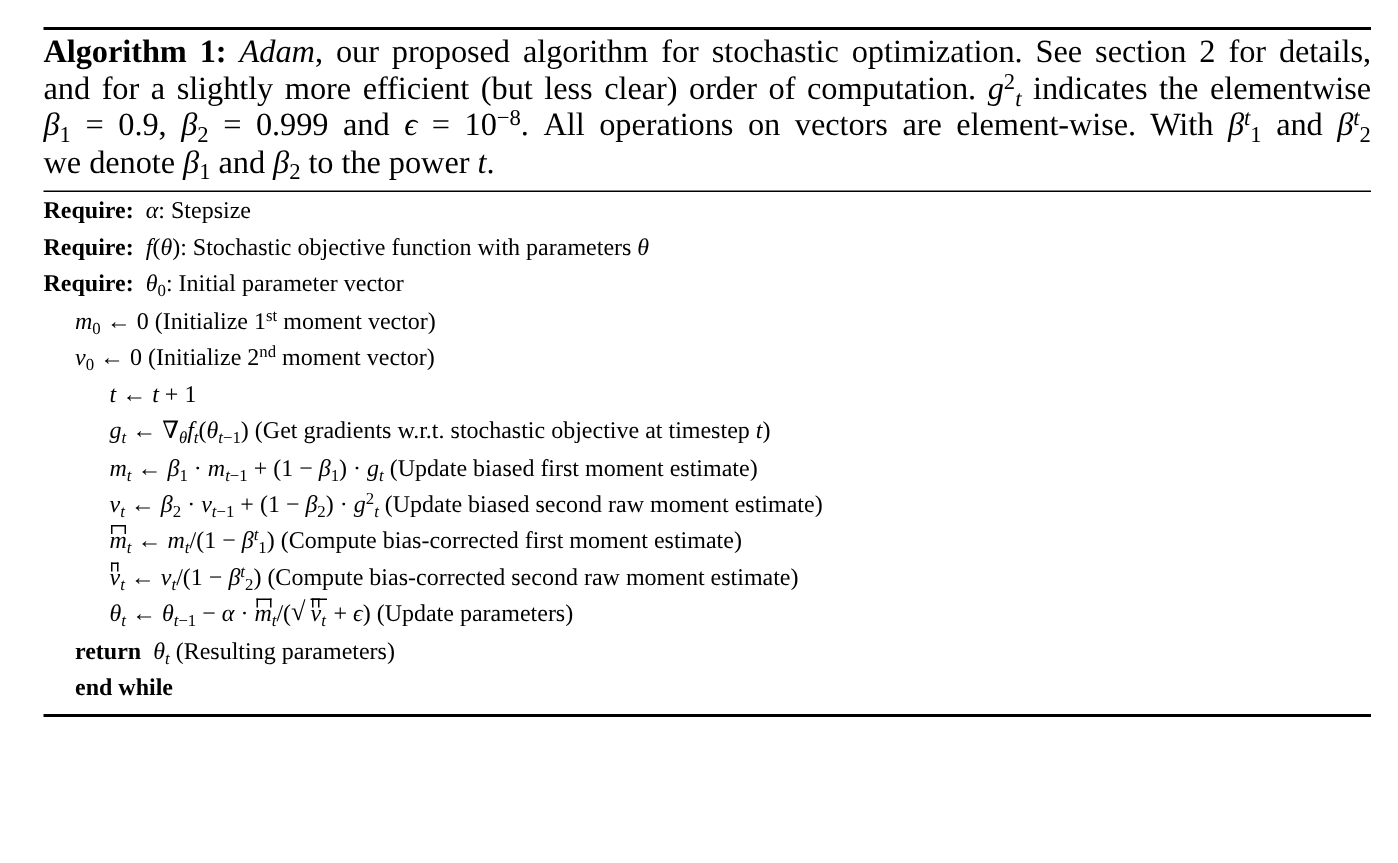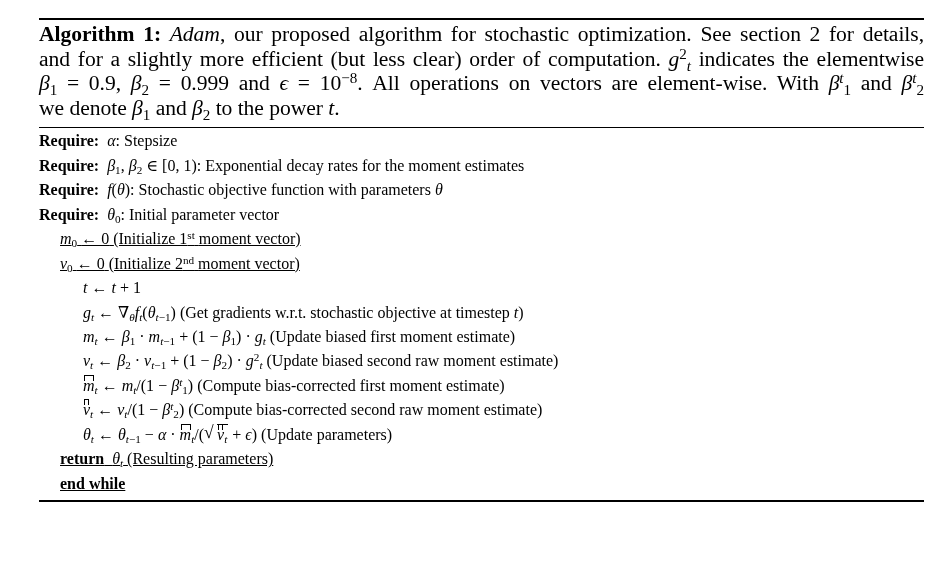--- a/index.html
+++ b/index.html
@@ -1,30 +1,30 @@
 <!DOCTYPE html>
 <html><head>
   <meta charset="utf-8">
   <style>
     html, body { margin: 0; padding: 0; background: #ffffff; }
     body { width: 932px; height: 575px; position: relative; overflow: hidden;
       font-family: "Liberation Serif", "DejaVu Serif", serif; color: #000; }
-    .algo { position: absolute; left: 29px; top: 18px; width: 885px; margin-left: 10px; }
+    .algo { position: absolute; left: 29px; top: 18px; width: 885px; }
     .rule-top { border-top: 2.5px solid #000; }
     .rule-mid { border-top: 1.8px solid #000; margin-top: 4px; }
     .rule-bot { border-top: 2.5px solid #000; margin-top: 2px; }
     .caption { font-size: 21.6px; line-height: 24.6px; text-align: justify; padding-top: 2px; padding-bottom: 3px; letter-spacing: -0.05px; }
     .caption .cl { display: block; text-align: justify; text-align-last: justify; white-space: nowrap; }
     .caption .cl.last { text-align-last: left; }
     .b { font-weight: bold; }
     .i { font-style: italic; }
     .m { font-style: italic; }
     .body { font-size: 16px; line-height: 24.45px; padding-top: 1px; padding-bottom: 2px; }
     .line { white-space: nowrap; }
-    .ind1 { padding-left: 21px; text-decoration: underline; }
+    .ind1 { padding-left: 21px; }
     .ind2 { padding-left: 44px; }
     sub, sup { font-size: 70%; line-height: 0; }
     sub { vertical-align: -0.3em; }
     sup { vertical-align: 0.45em; }
     .hat { position: relative; display: inline-block; }
     .hat::before { content: ""; position: absolute; left: 1px; right: 1px; top: 1px; height: 5px;
       border-top: 1.4px solid #000; border-left: 1.2px solid #000; border-right: 1.2px solid #000;
       border-radius: 0; transform: perspective(10px); }
     .sqrt { display: inline-block; position: relative; padding-left: 13px; }
     .sqrt .rad { position: absolute; left: 0; top: -3px; font-style: normal; font-size: 110%; }
@@ -41,21 +41,20 @@
     <span class="cl"><span class="b">Algorithm 1:</span> <span class="i">Adam</span><span>, our proposed algorithm for stochastic optimization. See section 2 for details,</span></span>
     <span class="cl"><span>and for a slightly more efficient (but less clear) order of computation.</span> <span class="m">g<sup><span class="op">2</span></sup><sub>t</sub></span> <span>indicates the elementwise</span></span>
     <span class="cl"><span class="m">β<sub><span class="op">1</span></sub></span> <span class="op">=</span> <span>0.9,</span> <span class="m">β<sub><span class="op">2</span></sub></span> <span class="op">=</span> <span>0.999 and</span> <span class="m">ϵ</span> <span class="op">=</span> <span>10</span><sup>−8</sup><span>. All operations on vectors are element-wise. With</span> <span class="m">β<sup>t</sup><sub><span class="op">1</span></sub></span> <span>and</span> <span class="m">β<sup>t</sup><sub><span class="op">2</span></sub></span></span>
     <span class="cl last"><span>we denote</span> <span class="m">β<sub><span class="op">1</span></sub></span> <span>and</span> <span class="m">β<sub><span class="op">2</span></sub></span> <span>to the power</span> <span class="i">t</span>.</span>
   </div>
 
   <div class="rule-mid"></div>
 
   <div class="body">
     <div class="line"><span class="b">Require:</span>&nbsp; <span class="m">α</span><span>: Stepsize</span></div>
-    <div class="line"><span class="b">Require:</span>&nbsp; <span class="m">β<sub><span class="op">1</span></sub></span>, <span class="m">β<sub><span class="op">2</span></sub></span> <span class="op">∈ [0, 1)</span><span>: Exponential decay rates for the moment estimates</span></div>
     <div class="line"><span class="b">Require:</span>&nbsp; <span class="m">f</span>(<span class="m">θ</span>)<span>: Stochastic objective function with parameters</span> <span class="m">θ</span></div>
     <div class="line"><span class="b">Require:</span>&nbsp; <span class="m">θ<sub><span class="op">0</span></sub></span><span>: Initial parameter vector</span></div>
 
     <div class="line ind1"><span class="m">m<sub><span class="op">0</span></sub></span> <span class="op">← 0</span> <span>(Initialize 1</span><sup>st</sup> <span>moment vector)</span></div>
     <div class="line ind1"><span class="m">v<sub><span class="op">0</span></sub></span> <span class="op">← 0</span> <span>(Initialize 2</span><sup>nd</sup> <span>moment vector)</span></div>
 
 
     <div class="line ind2"><span class="m">t</span> <span class="op">←</span> <span class="m">t</span> <span class="op">+ 1</span></div>
     <div class="line ind2"><span class="m">g<sub>t</sub></span> <span class="op">← ∇</span><sub class="m">θ</sub><span class="m">f<sub>t</sub></span>(<span class="m">θ<sub>t<span class="op">−1</span></sub></span>) <span>(Get gradients w.r.t. stochastic objective at timestep</span> <span class="i">t</span>)</div>
     <div class="line ind2"><span class="m">m<sub>t</sub></span> <span class="op">←</span> <span class="m">β<sub><span class="op">1</span></sub></span> <span class="op">·</span> <span class="m">m<sub>t<span class="op">−1</span></sub></span> <span class="op">+ (1 −</span> <span class="m">β<sub><span class="op">1</span></sub></span>) <span class="op">·</span> <span class="m">g<sub>t</sub></span> <span>(Update biased first moment estimate)</span></div>

